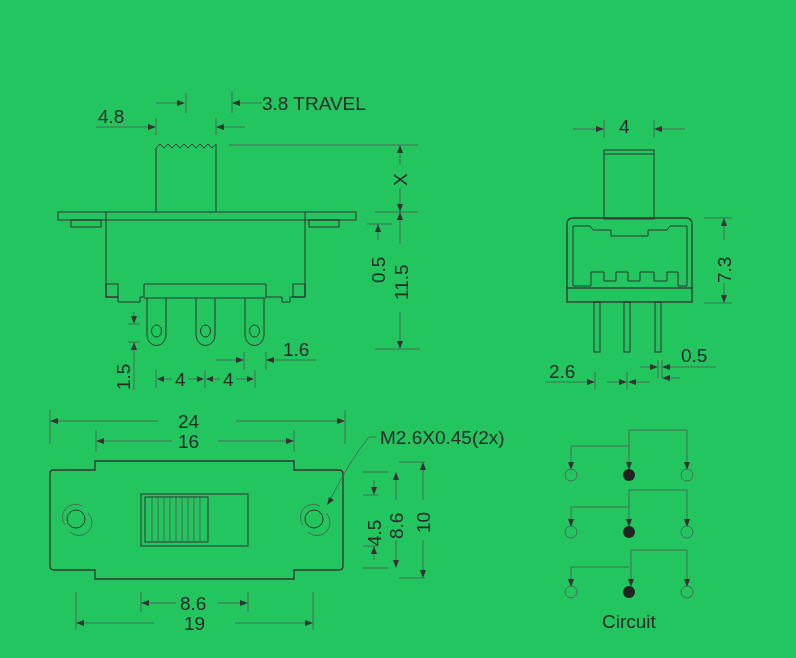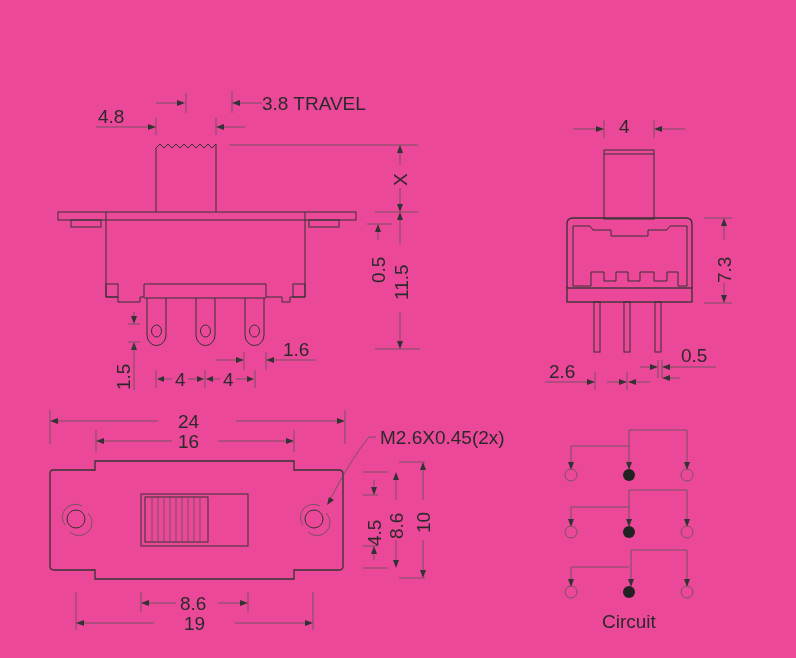--- a/index.html
+++ b/index.html
@@ -1,16 +1,16 @@
 <!DOCTYPE html>
 <html><head>
   <meta charset="utf-8">
   <style>
     html, body { margin: 0; padding: 0; background: #ffffff; }
-    #canvas { position: relative; width: 796px; height: 658px; background: #ec4899; overflow: hidden; }
+    #canvas { position: relative; width: 796px; height: 658px; background: #22c55e; overflow: hidden; }
     svg { position: absolute; left: 0; top: 0; }
     .ln { stroke: #333333; stroke-width: 1; fill: none; }
     .ln2 { stroke: #333333; stroke-width: 1.3; fill: none; }
     .thin { stroke: #555555; stroke-width: 0.8; fill: none; }
     .lbl { font-family: "Liberation Sans", sans-serif; font-size: 19px; fill: #2a2a2a; }
     .arrow { fill: #333333; }
   </style>
 </head>
 <body>
 

